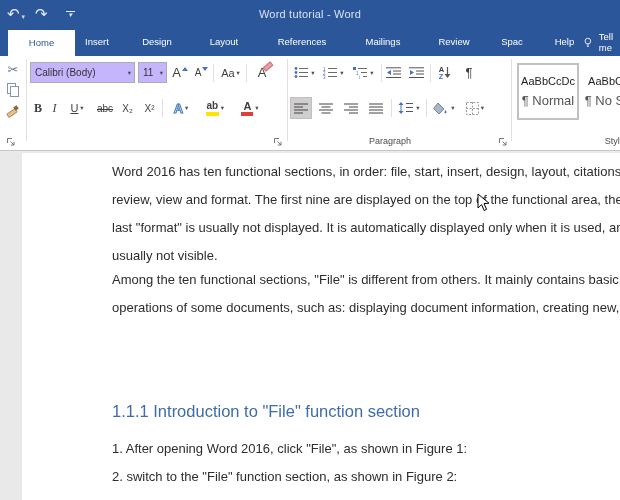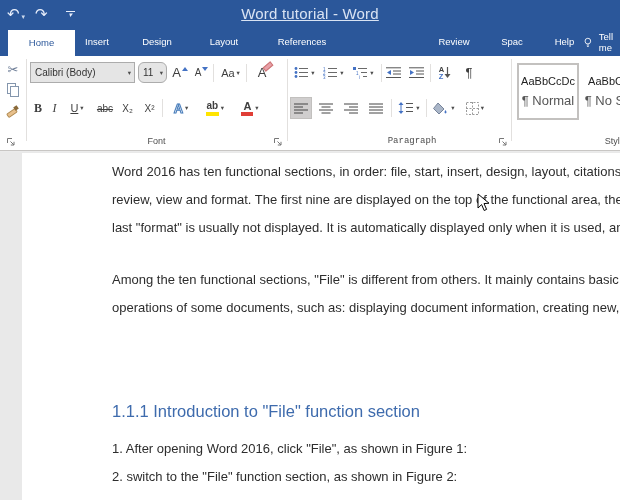--- a/index.html
+++ b/index.html
@@ -8,38 +8,38 @@
   #app { position:absolute; inset:0; width:620px; height:500px; }
 
   
   .titlebar { position:absolute; left:0; top:0; width:620px; height:28px; background:#2b579a; color:#dce6f5; }
   .qat { position:absolute; left:0; top:0; height:28px; display:flex; align-items:center; }
   .qat-btn { color:#e8eefb; font-size:15px; line-height:28px; padding:0 2px; cursor:default; }
   .qat-dd { color:#cdd9ec; font-size:7px; margin:6px 2px 0 0; }
   .qat-more { display:inline-block; margin-left:16px; text-align:center; }
   .qat-more .bar { display:block; width:9px; height:0; border-top:1.5px solid #e8eefb; margin:0 auto; }
   .qat-more .chev { display:block; color:#e8eefb; font-size:7px; line-height:6px; }
-  .title-text { position:absolute; left:0; top:0; width:620px; height:28px; text-align:center; font-size:15px; line-height:28px; color:#d9e3f3; letter-spacing:.2px;text-decoration:underline; }
+  .title-text { position:absolute; left:0; top:0; width:620px; height:28px; text-align:center; font-size:11px; line-height:28px; color:#d9e3f3; letter-spacing:.2px; }
 
   
   .tabrow { position:absolute; left:0; top:28px; width:620px; height:28px; background:#2b579a; font-size:9.5px; }
   .tab { position:absolute; top:0; height:28px; line-height:28px; color:#ffffff; text-align:center; white-space:nowrap; }
   .tab.active { background:#ffffff; color:#2b579a; top:2px; height:26px; line-height:25px; }
   .tellme { position:absolute; top:0; height:28px; display:flex; align-items:center; gap:7px; color:#ffffff; }
 
   
   .ribbon { position:absolute; left:0; top:56px; width:620px; height:95px; background:#ffffff; border-bottom:1px solid #c8c6c4; }
   .vsep { position:absolute; top:3px; height:82px; width:1px; background:#e2e0de; }
   .vsep-sm { position:absolute; width:1px; background:#e2e0de; }
   .grplabel { position:absolute; top:80px; font-size:9px; color:#4d4d4d; text-align:center; white-space:nowrap; }
   .launcher { position:absolute; width:10px; height:10px; }
   .rbtn { position:absolute; display:flex; align-items:center; justify-content:center; color:#3f3f3f; white-space:nowrap; }
   .rbtn.sel { background:#d0cece; border:1px solid #c2c0be; }
   .dd { font-size:6.5px; color:#4d4d4d; margin-left:2px; }
-  .combo { position:absolute; height:21px; border:1px solid #acacac; background:#e5e5e5; display:flex; align-items:center; font-size:10px; color:#333; padding-left:4px; }
+  .combo { position:absolute; height:21px; border:1px solid #acacac; background:#c4b5fd; display:flex; align-items:center; font-size:10px; color:#333; padding-left:4px; }
   .combo .dd { margin-left:auto; margin-right:3px; }
   .glyphA { font-size:12px; font-weight:400; }
   .tri-up { width:0; height:0; border-left:3px solid transparent; border-right:3px solid transparent; border-bottom:4px solid #4472c4; margin:-8px 0 0 1px; }
   .tri-dn { width:0; height:0; border-left:3px solid transparent; border-right:3px solid transparent; border-top:4px solid #4472c4; margin:-8px 0 0 1px; }
   .fmt-b { font-weight:bold; font-size:12px; font-family:"Liberation Serif", serif; }
   .fmt-i { font-style:italic; font-size:12px; font-family:"Liberation Serif", serif; }
   .fmt-u { text-decoration:underline; font-size:11px; }
   .fmt-strike { text-decoration:line-through; font-size:10px; }
   .colorbar-wrap { display:flex; flex-direction:column; align-items:center; line-height:10px; }
   .bar-yellow { width:13px; height:4px; background:#ffe400; margin-top:1px; }
@@ -79,20 +79,21 @@
     </div>
     <div class="title-text">Word tutorial  -  Word</div>
   </div>
 
   <div class="tabrow">
     <span class="tab active" style="left:8px; width:67px;">Home</span>
     <span class="tab" style="left:80px;  width:34px;">Insert</span>
     <span class="tab" style="left:137px; width:40px;">Design</span>
     <span class="tab" style="left:204px; width:40px;">Layout</span>
     <span class="tab" style="left:271px; width:62px;">References</span>
+    <span class="tab" style="left:359px; width:48px;">Mailings</span>
     <span class="tab" style="left:433px; width:42px;">Review</span>
     <span class="tab" style="left:498px; width:28px;">Spac</span>
     <span class="tab" style="left:551px; width:27px;">Help</span>
     <span class="tellme" style="left:584px;">
       <svg width="11" height="15" viewBox="0 0 11 15">
         <circle cx="5.5" cy="5.5" r="4" fill="none" stroke="#ffffff" stroke-width="1.2"></circle>
         <line x1="3.8" y1="11" x2="7.2" y2="11" stroke="#ffffff" stroke-width="1.2"></line>
         <line x1="4.2" y1="13" x2="6.8" y2="13" stroke="#ffffff" stroke-width="1.2"></line>
       </svg>
       <span>Tell me</span>
@@ -119,21 +120,21 @@
           <path d="M1.5 1.5 H6 M1.5 1.5 V6" stroke="#777" fill="none"></path>
           <path d="M4.5 4.5 L8 8 M8 4.8 V8 H4.8" stroke="#777" fill="none"></path>
         </svg>
     </span>
     <div class="vsep" style="left:26px;"></div>
 
     <div class="combo" style="left:30px; top:6px; width:105px;">
       <span>Calibri (Body)</span>
       <span class="dd">▾</span>
     </div>
-    <div class="combo" style="left:138px; top:6px; width:29px;border-radius:6px;">
+    <div class="combo" style="left:138px; top:6px; width:29px;">
       <span>11</span>
       <span class="dd">▾</span>
     </div>
     <span class="rbtn" style="left:170px; top:6px; width:20px; height:21px;">
       <span class="glyphA" style="font-size:13px;">A</span>
         <i class="tri-up"></i>
     </span>
     <span class="rbtn" style="left:192px; top:6px; width:19px; height:21px;">
       <span class="glyphA" style="font-size:10px;">A</span>
         <i class="tri-dn"></i>
@@ -181,21 +182,20 @@
       <span class="dd">▾</span>
     </span>
     <span class="rbtn" style="left:235px; top:41px; width:30px; height:22px;">
       <span class="colorbar-wrap">
           <span style="font-size:11px; font-weight:bold;">A</span>
           <span class="bar-red"></span>
         </span>
       <span class="dd">▾</span>
     </span>
 
-    <div class="grplabel" style="left:26px; width:261px;">Font</div>
     <span class="launcher" style="left:273px; top:81px;">
       <svg width="10" height="10" viewBox="0 0 10 10">
           <path d="M1.5 1.5 H6 M1.5 1.5 V6" stroke="#777" fill="none"></path>
           <path d="M4.5 4.5 L8 8 M8 4.8 V8 H4.8" stroke="#777" fill="none"></path>
         </svg>
     </span>
     <div class="vsep" style="left:287px;"></div>
 
     <span class="rbtn" style="left:291px; top:6px; width:27px; height:21px;">
       <svg width="15" height="13" viewBox="0 0 15 13">
@@ -318,21 +318,21 @@
     </span>
     <span class="rbtn" style="left:461px; top:41px; width:28px; height:22px;">
       <svg width="13" height="13" viewBox="0 0 13 13">
         <rect x="0.5" y="0.5" width="12" height="12" fill="none" stroke="#9a9a9a" stroke-dasharray="2 1.5"></rect>
         <line x1="6.5" y1="0" x2="6.5" y2="13" stroke="#9a9a9a" stroke-dasharray="2 1.5"></line>
         <line x1="0" y1="6.5" x2="13" y2="6.5" stroke="#9a9a9a" stroke-dasharray="2 1.5"></line>
       </svg>
         <span class="dd">▾</span>
     </span>
 
-    <div class="grplabel" style="left:300px; width:224px;font-family:Liberation Mono, monospace;">Paragraph</div>
+    <div class="grplabel" style="left:278px; width:224px;">Paragraph</div>
     <span class="launcher" style="left:498px; top:81px;">
       <svg width="10" height="10" viewBox="0 0 10 10">
           <path d="M1.5 1.5 H6 M1.5 1.5 V6" stroke="#777" fill="none"></path>
           <path d="M4.5 4.5 L8 8 M8 4.8 V8 H4.8" stroke="#777" fill="none"></path>
         </svg>
     </span>
     <div class="vsep" style="left:511px;"></div>
 
     <div class="style-item sel" style="left:517px;">
       <span class="style-prev">AaBbCcDc</span>
@@ -344,20 +344,21 @@
     </div>
     <div class="grplabel" style="left:511px; width:212px;">Styles</div>
   </div>
 
   <div class="docarea"></div>
   <div class="page"></div>
 
   <div class="docline" style="top:164px;">Word 2016 has ten functional sections, in order: file, start, insert, design, layout, citations,</div>
   <div class="docline" style="top:192px;">review, view and format. The first nine are displayed on the top of the functional area, the</div>
   <div class="docline" style="top:220px;">last "format" is usually not displayed. It is automatically displayed only when it is used, and</div>
+  <div class="docline" style="top:248px;">usually not visible.</div>
   <div class="docline" style="top:272px;">Among the ten functional sections, "File" is different from others. It mainly contains basic</div>
   <div class="docline" style="top:300px;">operations of some documents, such as: displaying document information, creating new,</div>
 
   <div class="dochead" style="top:402px;">1.1.1 Introduction to "File" function section</div>
 
   <div class="docline" style="top:441px;">1. After opening Word 2016, click "File", as shown in Figure 1:</div>
   <div class="docline" style="top:469px;">2. switch to the "File" function section, as shown in Figure 2:</div>
 
   <div class="cursor">
     <svg width="13" height="19" viewBox="0 0 13 19">

